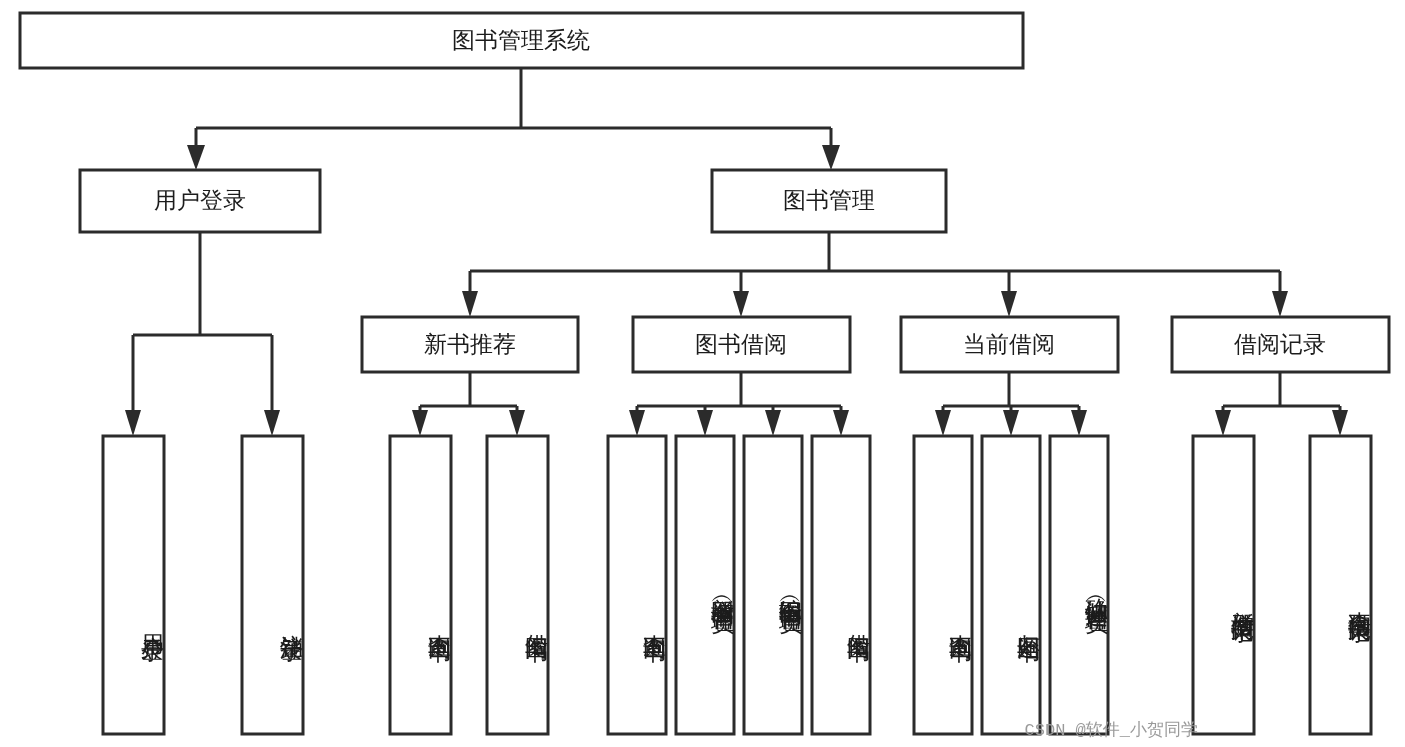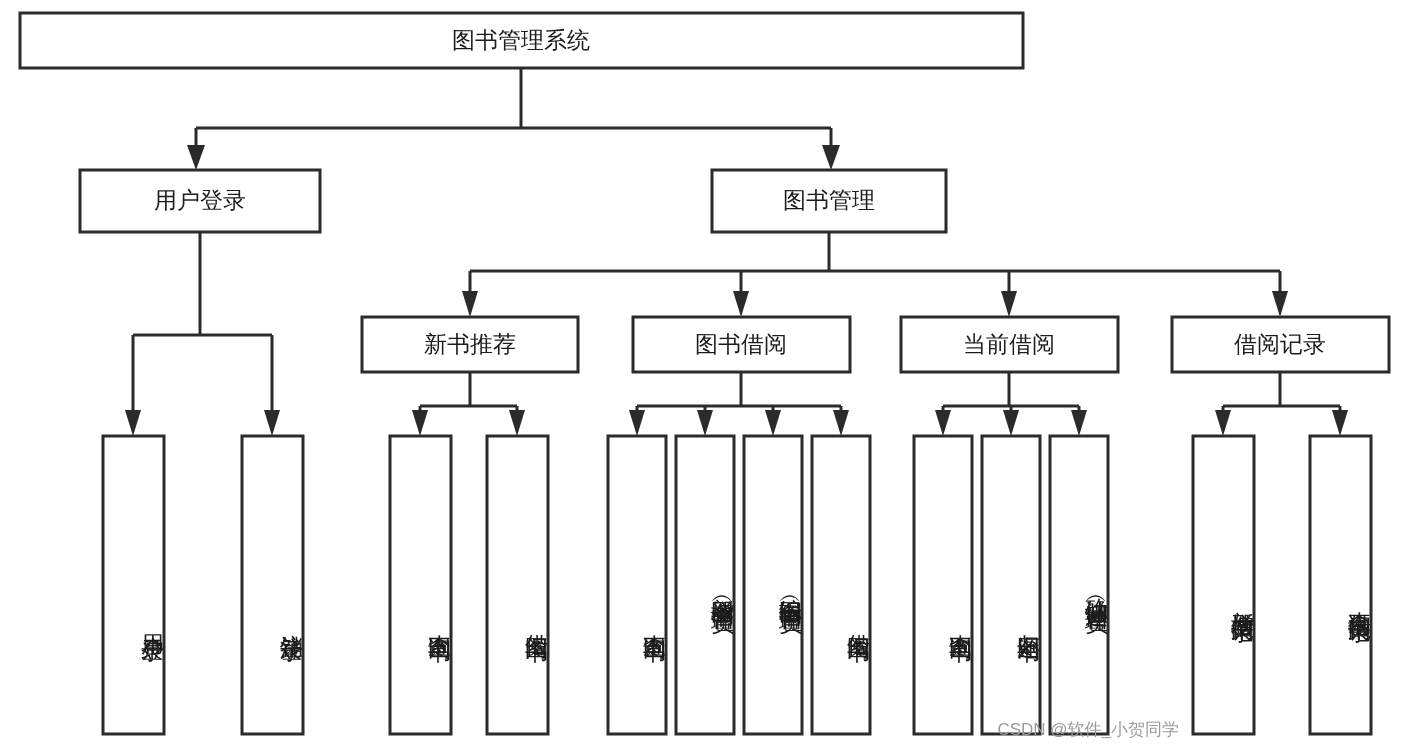--- a/index.html
+++ b/index.html
@@ -10,20 +10,21 @@
   body {
     width: 1405px;
     height: 747px;
     font-family: "Liberation Sans", sans-serif;
     overflow: hidden;
   }
   #diagram-root {
     position: relative;
     width: 1187px;
     height: 747px;
+    padding-left: 19px;
   }
   svg.diagram {
     position: absolute;
     top: 0;
     left: 0;
     width: 1405px;
     height: 747px;
   }
   .node-box {
     fill: #ffffff;
@@ -58,21 +59,21 @@
     line-height: 1;
     white-space: nowrap;
     display: flex;
     align-items: flex-start;
     justify-content: center;
   }
   .watermark {
     position: absolute;
     right: 8px;
     bottom: 6px;
-    font-family: Liberation Sans, sans-serif;
+    font-family: Liberation Mono, monospace;
     font-size: 17px;
     color: #9a9a9a;
     white-space: nowrap;
     pointer-events: none;
   }
 </style>
 </head>
 <body>
 
 <div id="diagram-root">

